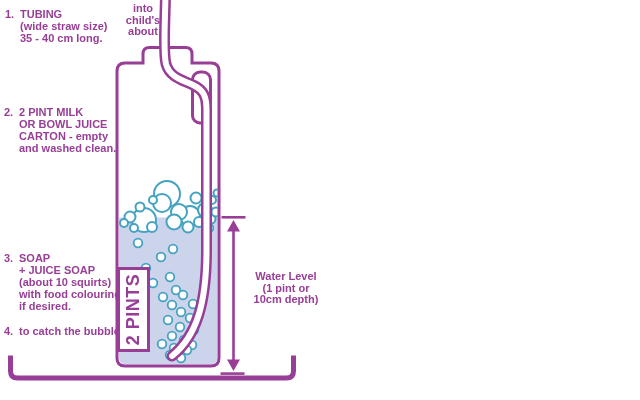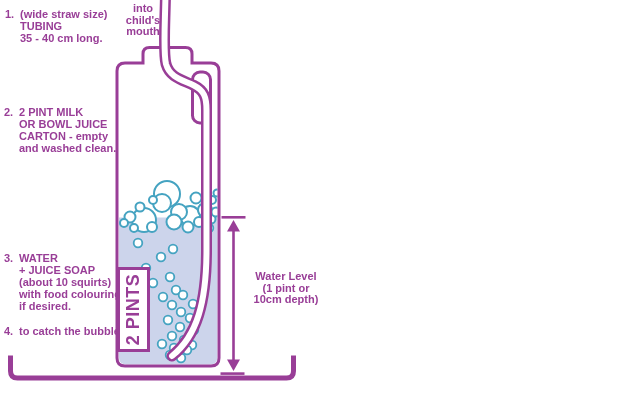--- a/index.html
+++ b/index.html
@@ -102,46 +102,46 @@
       <line x1="220.5" y1="373.6" x2="244.5" y2="373.6" stroke-width="2.6"></line>
       <line x1="233.5" y1="229" x2="233.5" y2="362" stroke-width="2.6"></line>
       <polygon points="233.5,220 227,231.5 240,231.5" stroke="none"></polygon>
       <polygon points="233.5,371 227,359.5 240,359.5" stroke="none"></polygon>
     </g>
   </svg>
 
   <div class="txt center" style="left:112px;top:3px;width:62px;">
     <div>into</div>
     <div>child's</div>
-    <div>mouth</div>
+    <div>about</div>
   </div>
 
   <div class="txt step" style="left:5px;top:8px;">
     <span class="num">1.</span>
     <span class="lines">
+      <span>TUBING</span>
       <span>(wide straw size)</span>
-      <span>TUBING</span>
       <span>35 - 40 cm long.</span>
     </span>
   </div>
 
   <div class="txt step" style="left:4px;top:106px;">
     <span class="num">2.</span>
     <span class="lines">
       <span>2 PINT MILK</span>
       <span>OR BOWL JUICE</span>
       <span>CARTON - empty</span>
       <span>and washed clean.</span>
     </span>
   </div>
 
   <div class="txt step" style="left:4px;top:252px;">
     <span class="num">3.</span>
     <span class="lines">
-      <span>WATER</span>
+      <span>SOAP</span>
       <span>+ JUICE SOAP</span>
       <span>(about 10 squirts)</span>
       <span>with food colouring</span>
       <span>if desired.</span>
     </span>
   </div>
 
   <div class="txt step" style="left:4px;top:325px;">
     <span class="num">4.</span>
     <span class="lines">

